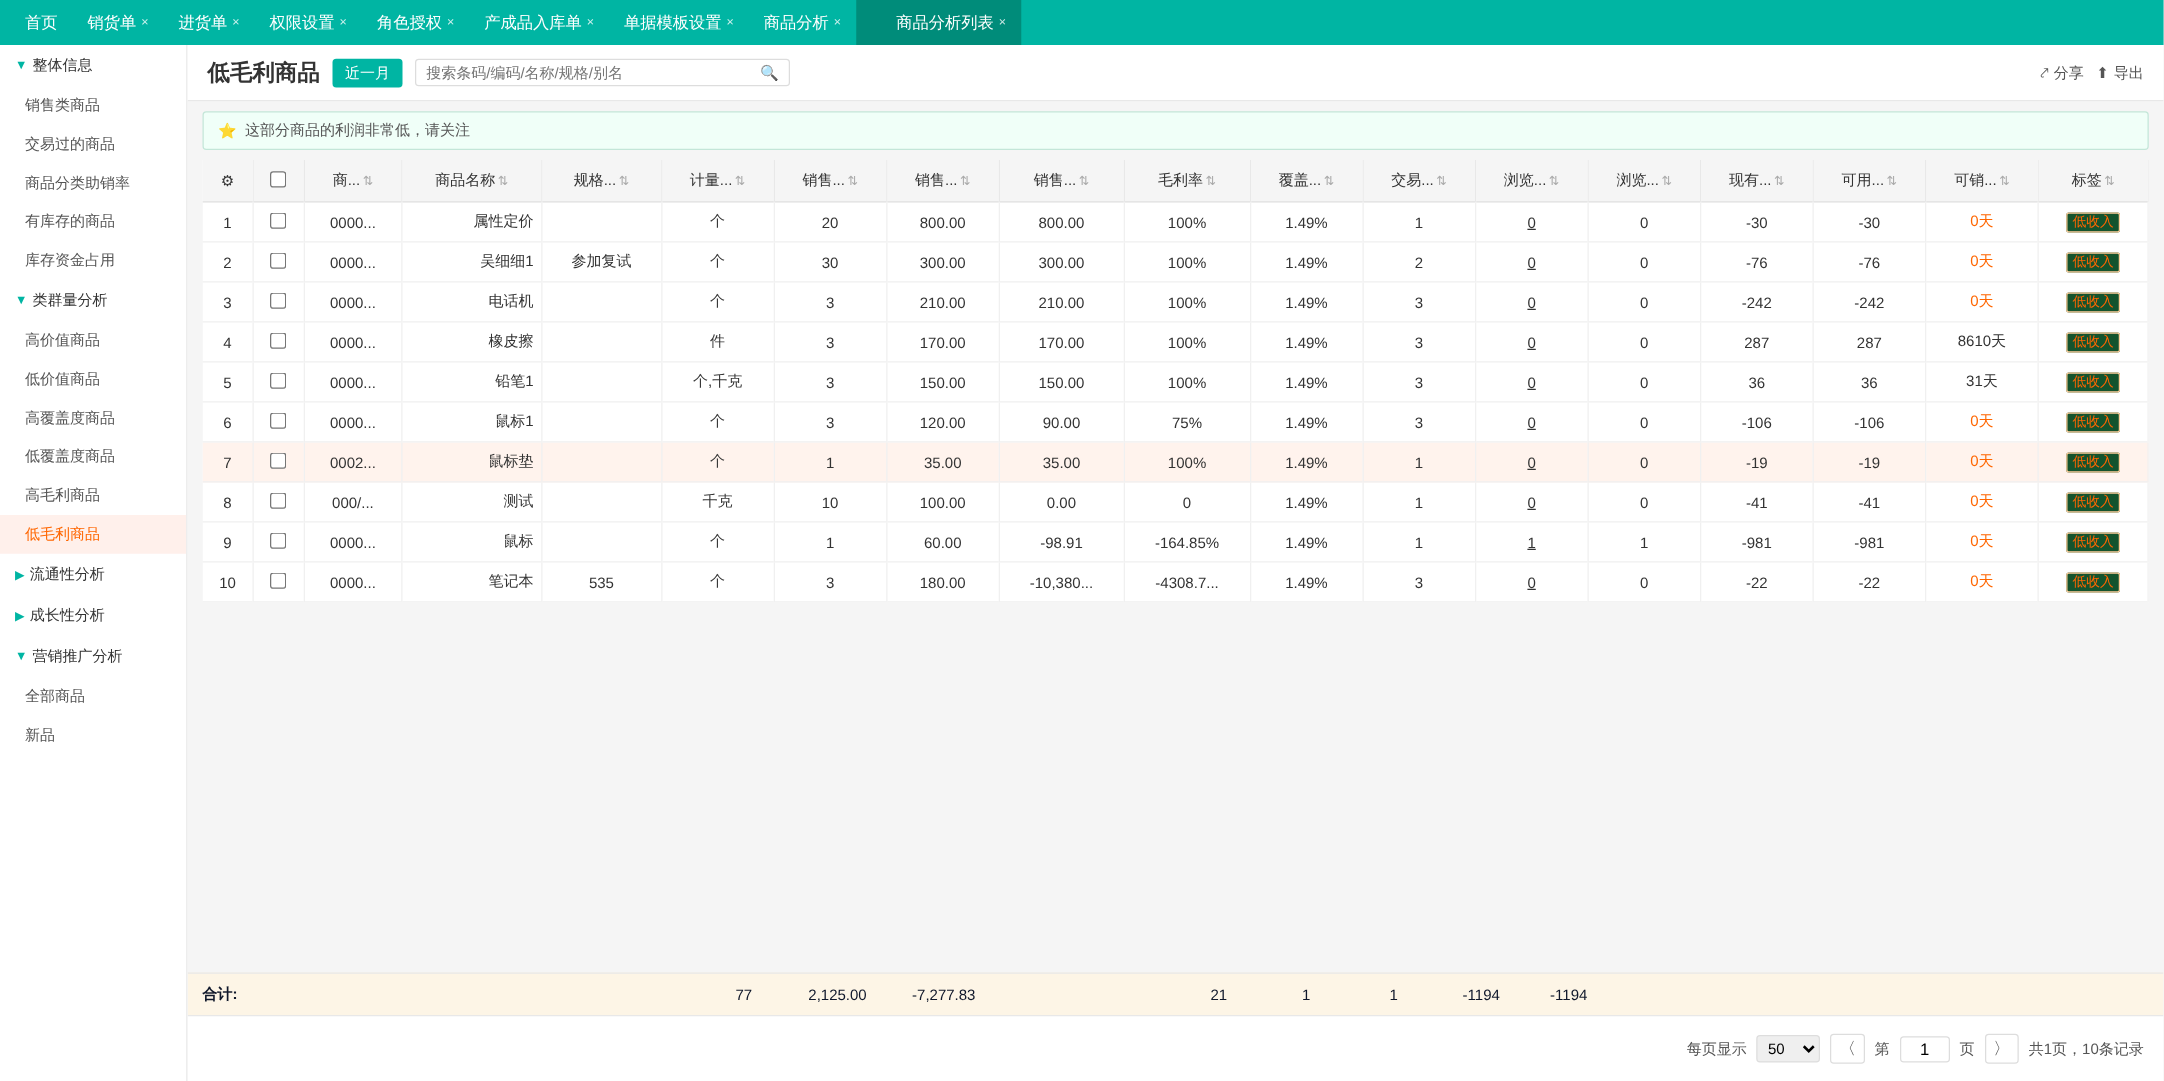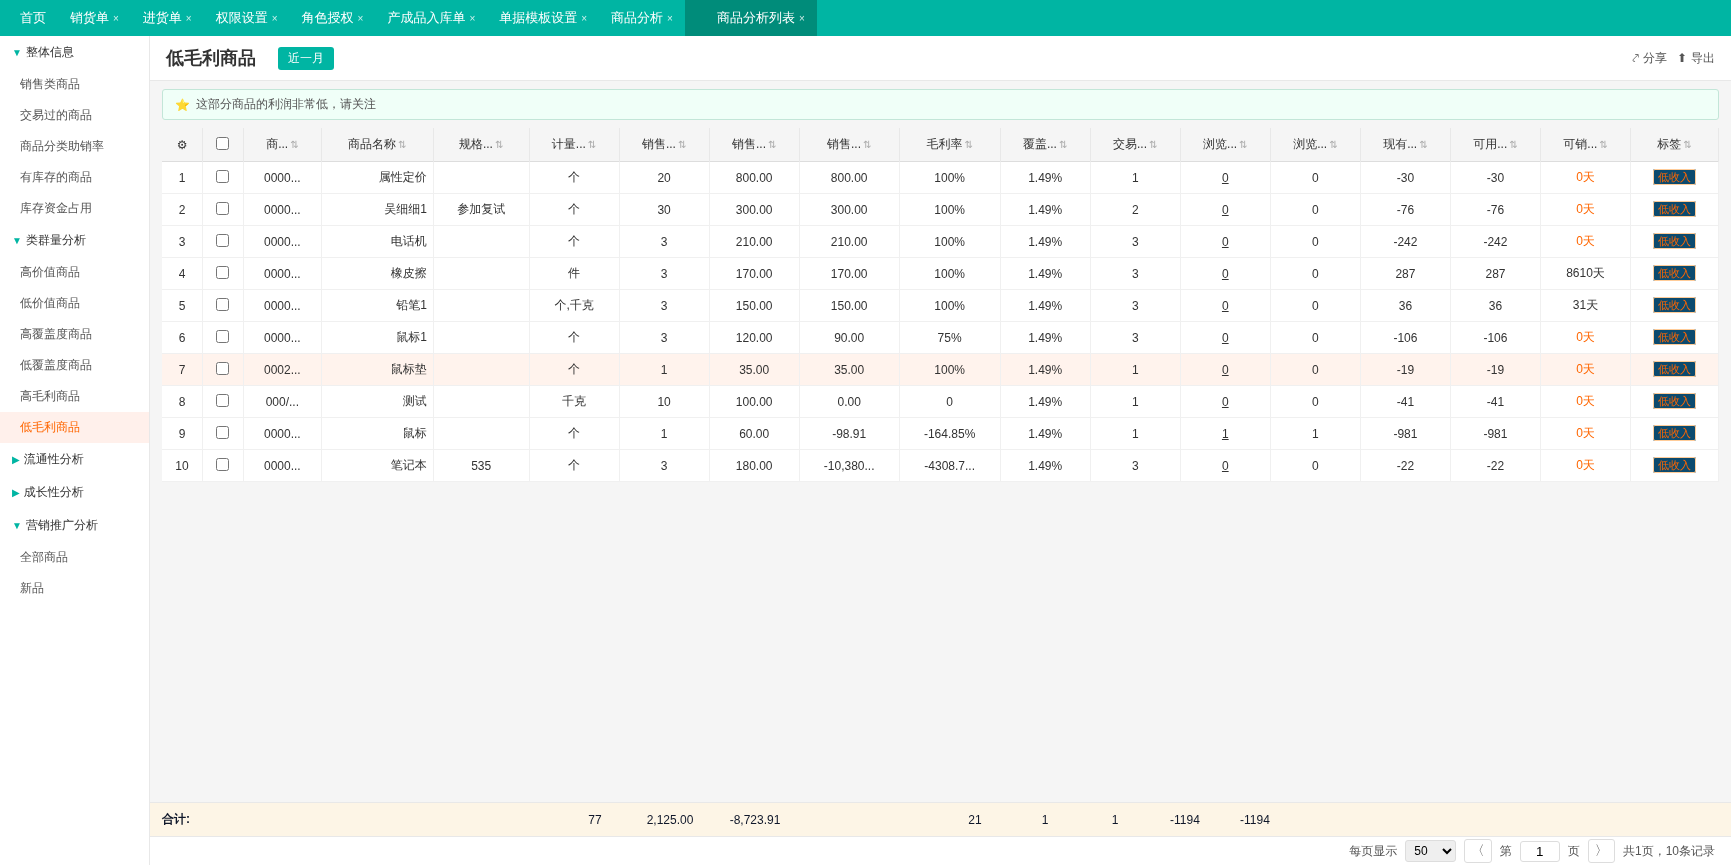--- a/index.html
+++ b/index.html
@@ -78,21 +78,20 @@
       color: #333;
     }
     .date-filter-btn {
       background: #00b5a3;
       color: #fff;
       border: none;
       border-radius: 3px;
       padding: 3px 10px;
       cursor: pointer;
       font-size: 12px;
-      margin-left: 12px;
     }
     .search-box {
       display: flex;
       align-items: center;
       border: 1px solid #ddd;
       border-radius: 3px;
       padding: 3px 8px;
       background: #fff;
       flex: 1;
       max-width: 300px;
@@ -174,21 +173,21 @@
       text-align: center;
       color: #333;
       border-right: 1px solid #f0f0f0;
       white-space: nowrap;
     }
     
     .text-left { text-align: right; }
     .underline { text-decoration: underline; cursor: pointer; }
     
     .tag-low-income {
-      background: #0c4a6e;
+      background: #14532d;
       color: #ff6600;
       border: 1px solid #ffcc99;
       border-radius: 2px;
       padding: 1px 4px;
       font-size: 11px;
     }
     
     
     .table-footer {
       background: #fdf5e6;
@@ -199,21 +198,21 @@
       font-size: 12px;
       color: #0f172a;
     }
     .footer-label { margin-right: 20px; font-weight: bold; }
     .footer-values { display: flex; gap: 0; flex: 1; }
     
     
     .pagination-bar {
       background: #fff;
       border-top: 1px solid #e8e8e8;
-      padding: 2px 16px;
+      padding: 14px 16px;
       display: flex;
       align-items: center;
       justify-content: flex-end;
       gap: 8px;
       font-size: 12px;
       color: #555;
     }
     .pagination-bar select {
       border: 1px solid #ddd;
       border-radius: 3px;
@@ -351,20 +350,24 @@
     <div class="sidebar-item">
       <span>新品</span>
     </div>
   </div>
 
   <div class="content-area">
 
     <div class="content-header">
       <span class="page-title">低毛利商品</span>
       <button class="date-filter-btn">近一月</button>
+      <div class="search-box">
+        <input type="text" placeholder="搜索条码/编码/名称/规格/别名" style="">
+        <span class="search-icon">🔍</span>
+      </div>
       <div class="header-actions">
         <div class="action-btn">
           <span>⤤</span>
           <span>分享</span>
         </div>
         <div class="action-btn">
           <span>⬆</span>
           <span>导出</span>
         </div>
       </div>
@@ -608,21 +611,21 @@
 
       <div class="table-footer">
         <span class="footer-label">合计:</span>
         <div class="footer-values">
           <span style="width:110px;display:inline-block;"></span>
           <span style="width:110px;display:inline-block;"></span>
           <span style="width:70px;display:inline-block;"></span>
           <span style="width:60px;display:inline-block;"></span>
           <span style="width:70px;display:inline-block;text-align:center;">77</span>
           <span style="width:80px;display:inline-block;text-align:center;">2,125.00</span>
-          <span style="width:90px;display:inline-block;text-align:center;">-8,723.91</span>
+          <span style="width:90px;display:inline-block;text-align:center;">-7,277.83</span>
           <span style="width:70px;display:inline-block;"></span>
           <span style="width:70px;display:inline-block;"></span>
           <span style="width:70px;display:inline-block;text-align:center;">21</span>
           <span style="width:70px;display:inline-block;text-align:center;">1</span>
           <span style="width:70px;display:inline-block;text-align:center;">1</span>
           <span style="width:70px;display:inline-block;text-align:center;">-1194</span>
           <span style="width:70px;display:inline-block;text-align:center;">-1194</span>
         </div>
       </div>
 

